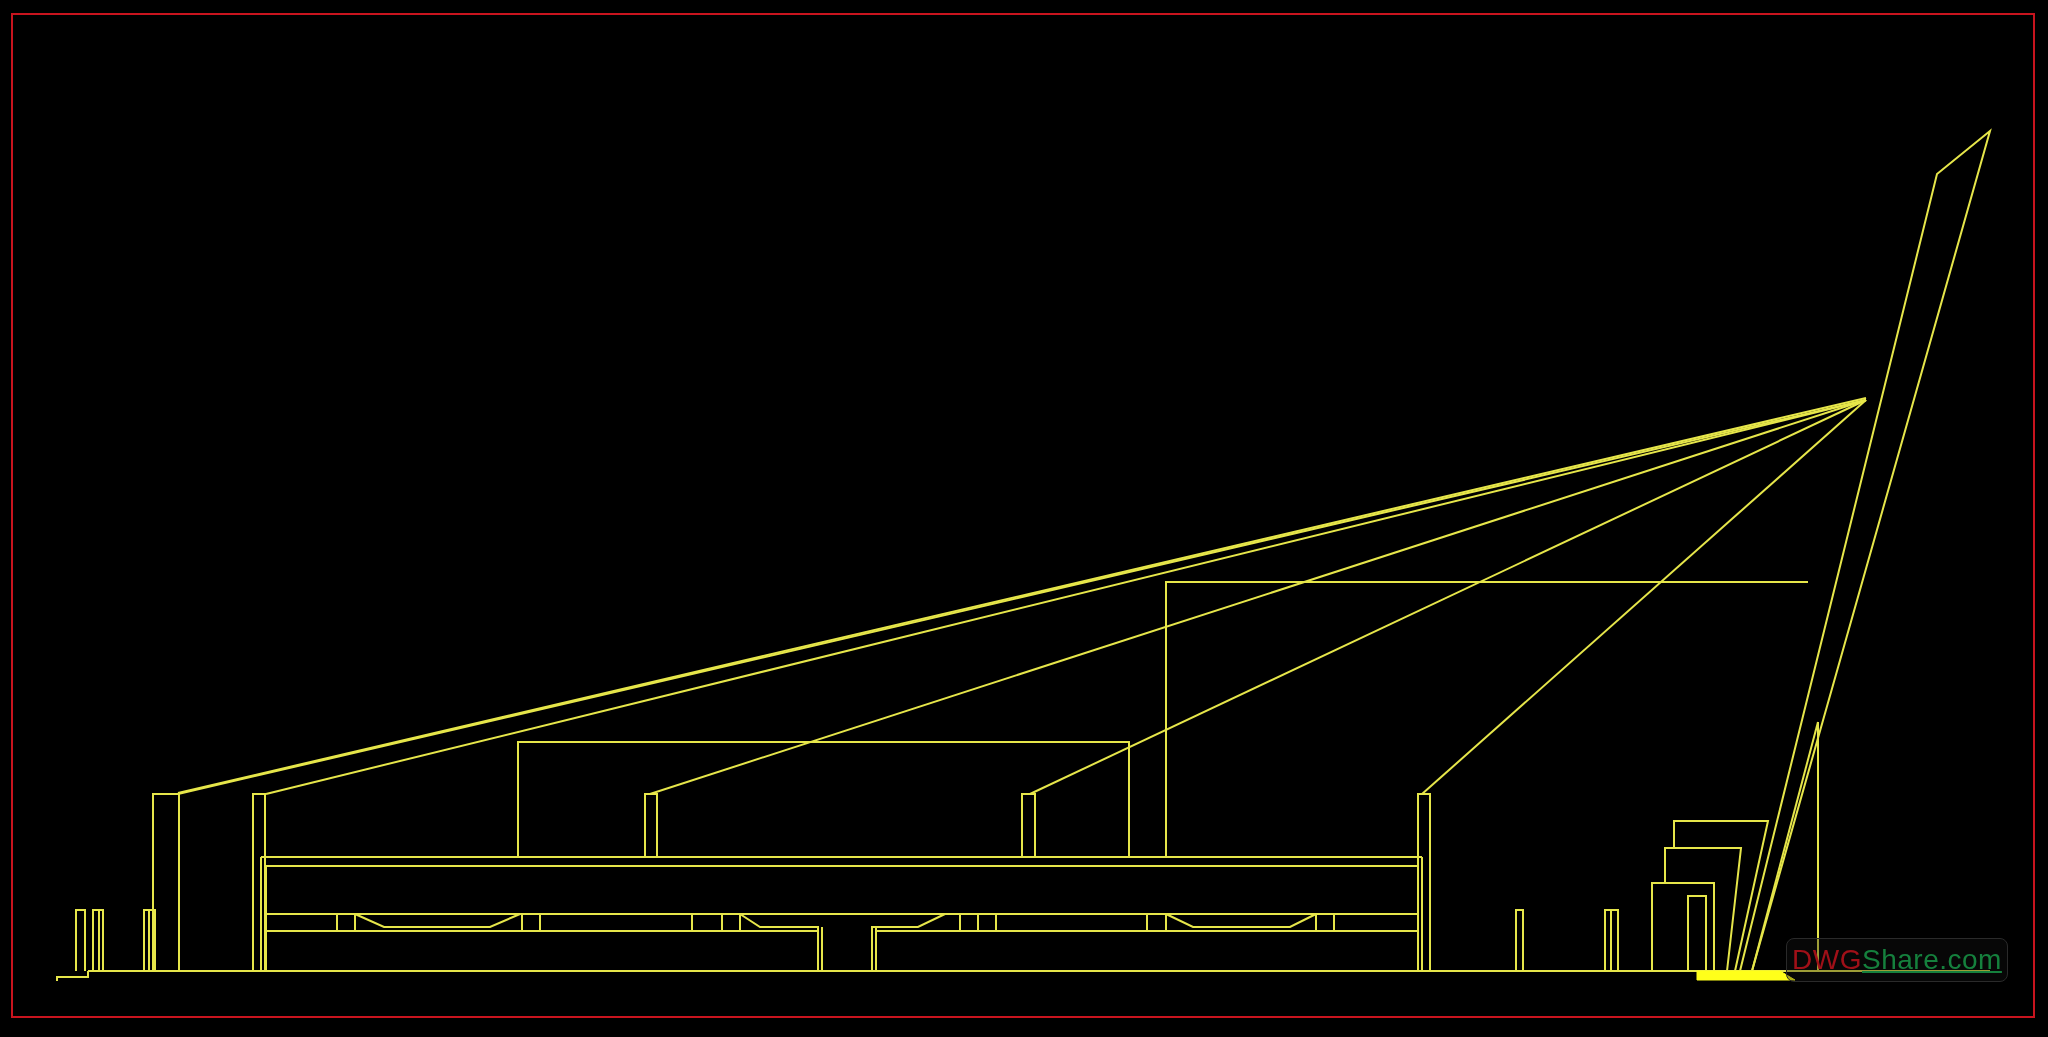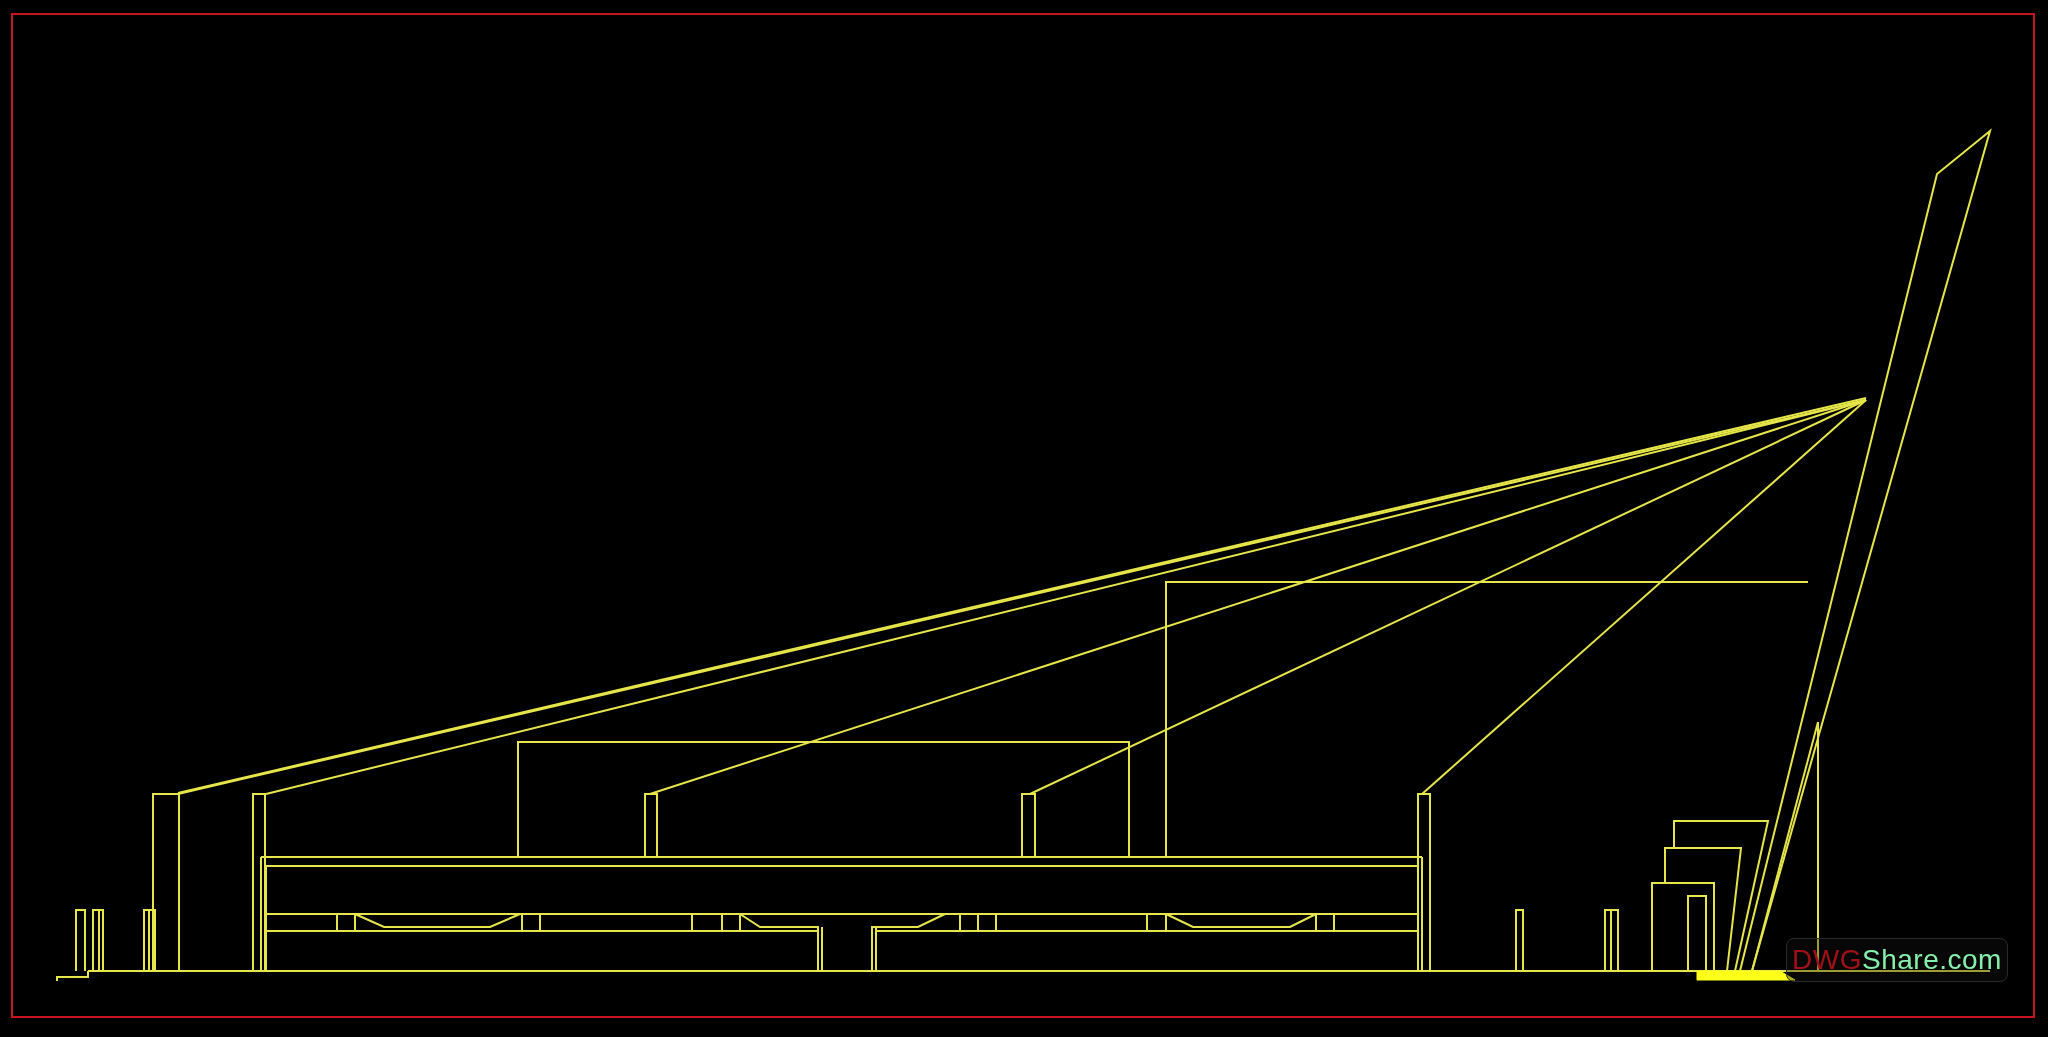--- a/index.html
+++ b/index.html
@@ -8,21 +8,21 @@
   .ln { stroke:#e6e64a; stroke-width:2; fill:none; stroke-linejoin:miter; }
   .border { stroke:#c8141e; stroke-width:2; fill:none; }
   .fill-y { fill:#ffff1a; stroke:#ffff1a; stroke-width:1; }
   .watermark {
     position:absolute; left:1786px; top:938px; width:220px; height:42px;
     border:1px solid #2a2a2a; border-radius:8px; background:rgba(20,20,20,0.35);
     display:flex; align-items:center; justify-content:center;
     font-size:28px; letter-spacing:0.5px;
   }
   .wm-a { color:#a01018; }
-  .wm-b { color:#86efac; }
+  .wm-b { color:#15803d;text-decoration:underline; }
 </style>
 </head>
 <body>
 
 <svg id="canvas" width="2048" height="1037" viewBox="0 0 2048 1037" xmlns="http://www.w3.org/2000/svg">
   <rect class="border" id="border" x="12" y="14" width="2022" height="1003"></rect>
   <g id="geom">
       <line x1="88" y1="971" x2="1990" y2="971" class="ln"></line>
       <polyline points="57,981 57,977 88,977 88,971" class="ln"></polyline>
       <polyline points="1740,971 1937,174 1990,131 1752,971" class="ln"></polyline>

